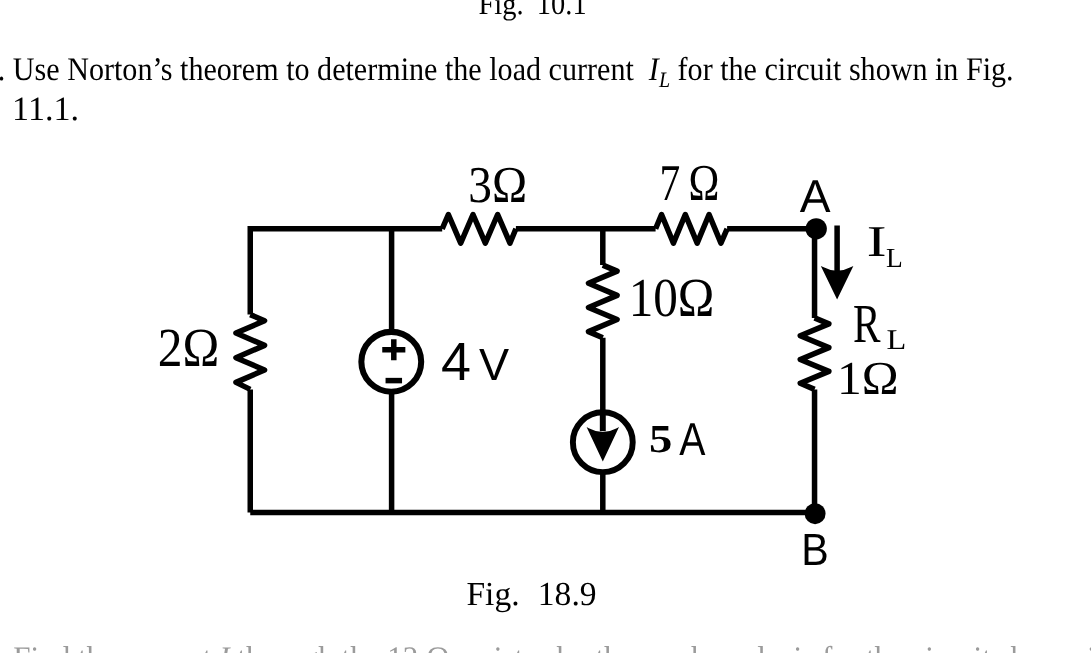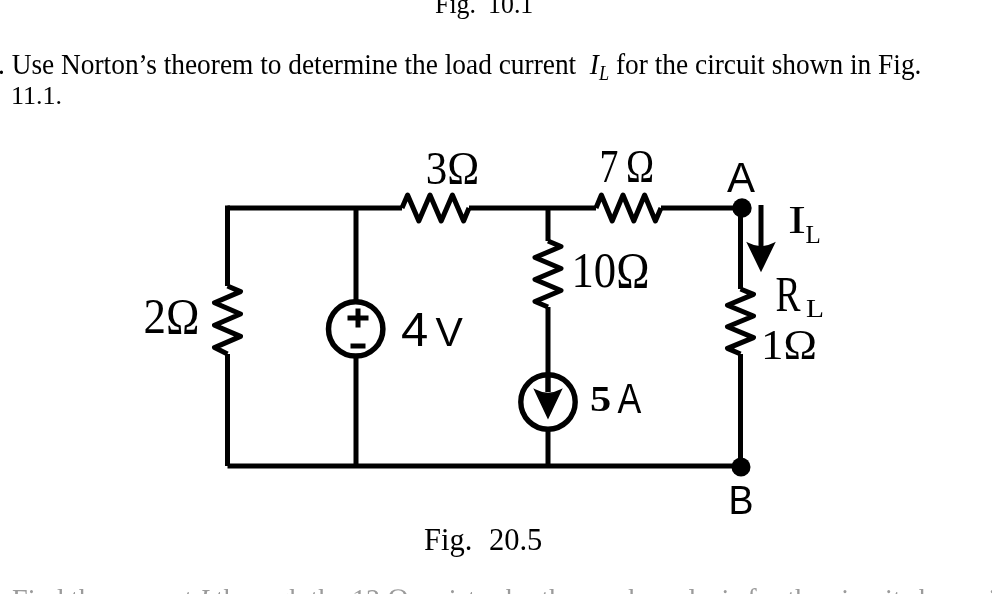--- a/index.html
+++ b/index.html
@@ -7,21 +7,21 @@
        font-family:"Liberation Serif",serif;color:#000;}
   .abs{position:absolute;white-space:nowrap;}
   .sqz{transform:scaleX(0.94);transform-origin:0 0;}
 </style>
 </head>
 <body>
 
   <div class="abs sqz" id="figtop" style="left:434.5px;top:-12.5px;font-size:27.5px;">Fig.<span style="margin-left:6px;"> 10.1</span></div>
 
   <div class="abs" id="line1" style="left:-2.5px;top:47px;font-size:30px;transform:scaleX(0.912);transform-origin:0 0;">. Use Norton’s theorem to determine the load current&nbsp; <i>I</i><sub style="font-size:20px;vertical-align:-6px;line-height:0;"><i>L</i></sub> for the circuit shown in Fig.</div>
-  <div class="abs" id="line2" style="left:11px;top:81px;font-size:26px;">11.1.</div>
+  <div class="abs" id="line2" style="left:11px;top:81px;font-size:31px;">11.1.</div>
 
   <svg class="abs" style="left:0;top:0;" width="992" height="594" viewBox="0 0 992 594">
     <g stroke="#000" stroke-width="5" fill="none" stroke-linejoin="round">
 
       <path d="M227.5,208 H402 M469,208 H596 M661,208 H744"></path>
 
       <path d="M402,208 L407.6,195 L418.8,221 L430,195 L441.2,221 L452.4,195 L463.6,221 L469,208" stroke-linejoin="round"></path>
 
       <path d="M596,208 L601.4,195 L612.2,221 L623,195 L633.8,221 L644.6,195 L655.4,221 L661,208" stroke-linejoin="round"></path>
 
@@ -69,15 +69,15 @@
     </g>
     <g fill="#000" font-family="Liberation Sans, sans-serif">
       <text x="727" y="192.3" font-size="42">A</text>
       <text x="728.5" y="514" font-size="41" textLength="25" lengthAdjust="spacingAndGlyphs">B</text>
       <text x="401" y="345.5" font-size="49">4</text>
       <text x="435.5" y="345.5" font-size="41">V</text>
       <text transform="translate(617.5,413.3) scale(0.85 1)" font-size="42">A</text>
     </g>
   </svg>
 
-  <div class="abs" id="figcap" style="left:424px;top:523px;font-size:30.5px;">Fig.<span style="margin-left:9px;"> 20.5</span></div>
+  <div class="abs" id="figcap" style="left:424px;top:523px;font-size:30.5px;">Fig.<span style="margin-left:9px;"> 18.9</span></div>
 
   <div class="abs sqz" id="botline" style="left:-2.5px;top:581.5px;color:#9b9b9b;font-size:30px;">. Find the current <i>I</i> through the 12 Ω resistor by the mesh analysis for the circuit shown in Fig.</div>
 
 </body></html>

